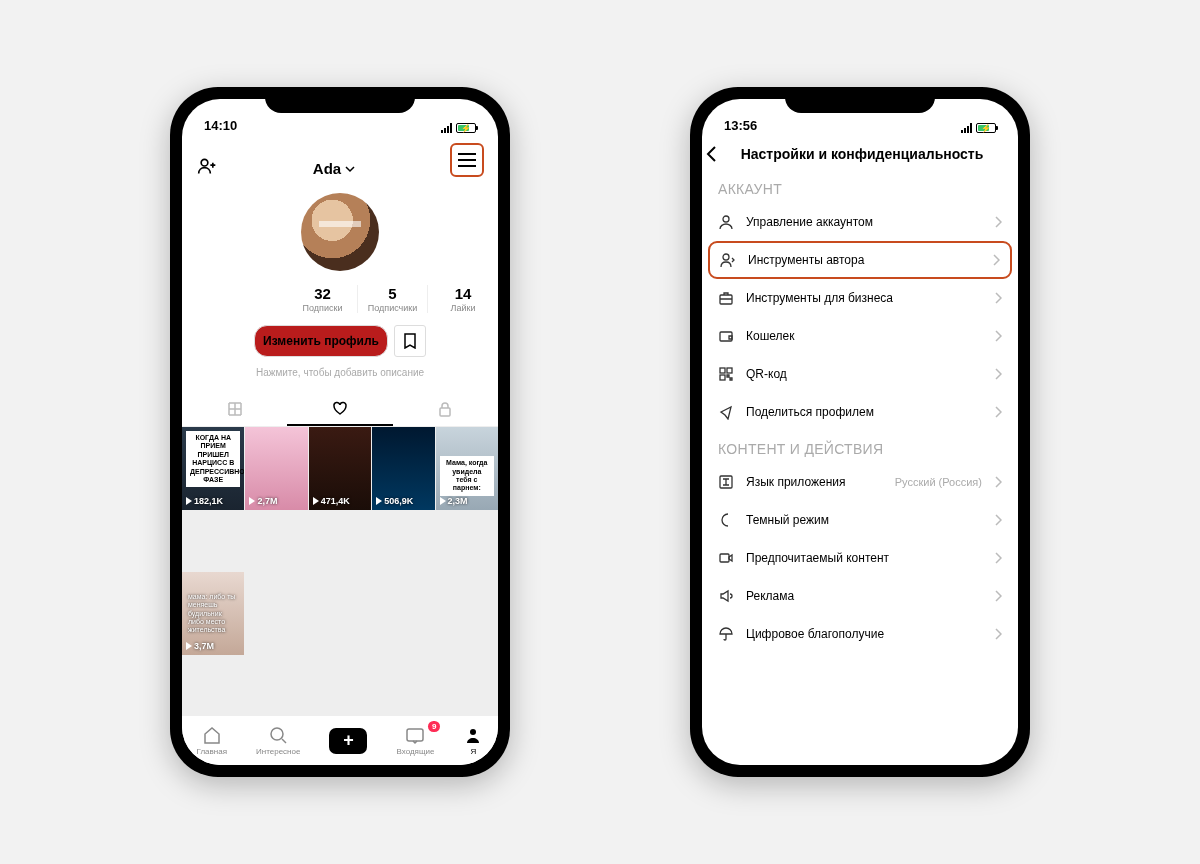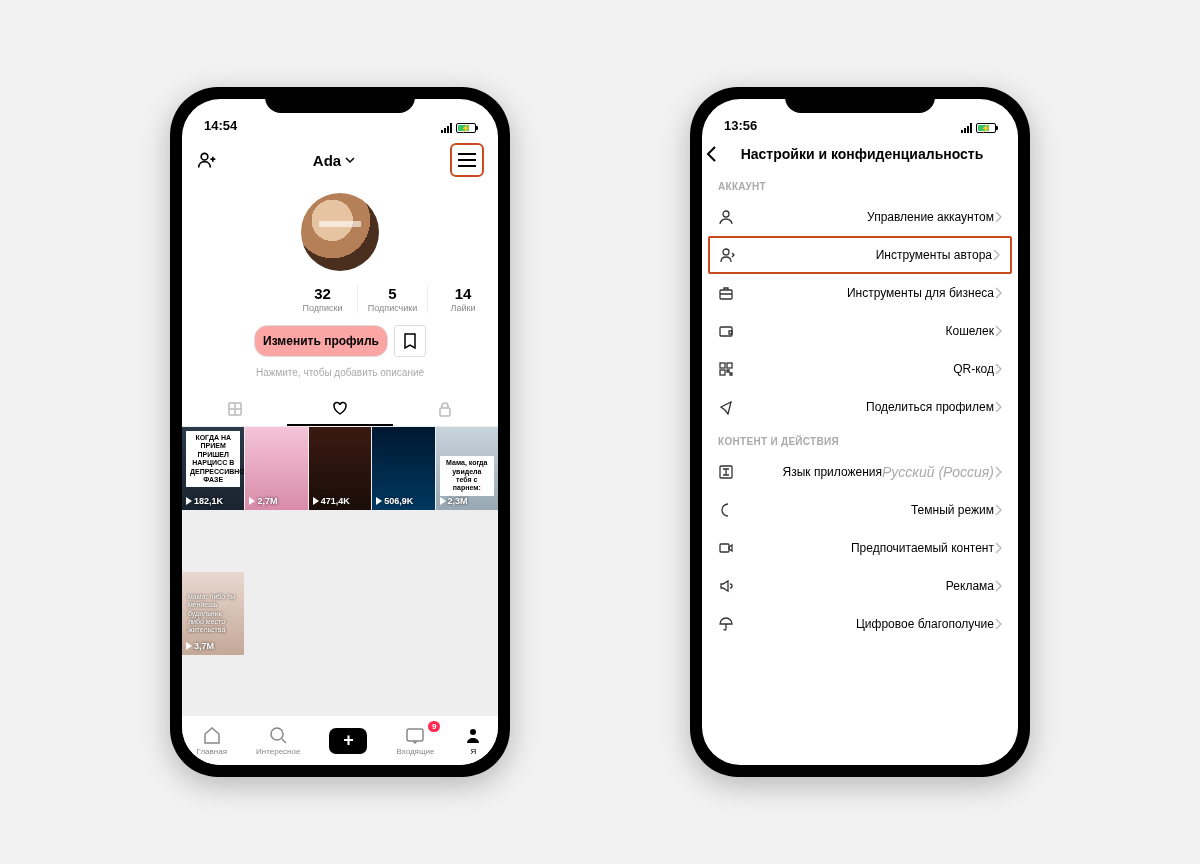--- a/index.html
+++ b/index.html
@@ -59,42 +59,42 @@
   .sig span:nth-child(4){height:10px}
   .battery {
     width:20px; height:10px; border:1px solid #000; border-radius:2px; position:relative;
   }
   .battery::after{content:"";position:absolute;right:-3px;top:2px;width:2px;height:4px;background:#000;border-radius:0 1px 1px 0;}
   .battery .fill{position:absolute;left:1px;top:1px;bottom:1px;width:60%;background:#3ac569;border-radius:1px;}
   .battery .bolt{position:absolute;left:50%;top:50%;transform:translate(-50%,-50%);font-size:8px;color:#000;}
 
   
   .top-row {
-    display:flex; justify-content:space-between; align-items:center;
+    display:flex; justify-content:space-between; align-items:flex-end;
     padding: 6px 14px;
   }
   .add-user-ic, .hamburger-ic { width:22px; height:22px; display:flex; align-items:center; justify-content:center;}
   .hamburger-box {
     border:2px solid #c84b1e; border-radius:6px; padding:4px;
   }
   .title-center{display:flex;align-items:center;gap:4px;font-weight:700;font-size:15px;}
   .avatar-wrap{display:flex;justify-content:center;margin-top:10px;}
   .avatar{
     width:78px;height:78px;border-radius:50%;
     background: radial-gradient(circle at 40% 35%, #e6c4a1 0 30%, #b58058 30% 55%, #4a2e1e 55% 100%);
     position:relative; overflow:hidden;
   }
   .avatar .bar{position:absolute;top:28px;left:18px;width:42px;height:6px;background:rgba(255,255,255,.6);}
   .stats-row{display:flex;justify-content:flex-end;gap:0;margin-top:14px;}
   .stat{width:70px;text-align:center;border-right:1px solid #eee;}
   .stat:last-child{border-right:none;}
   .stat .n{font-weight:700;font-size:15px;}
   .stat .l{font-size:9px;color:#888;margin-top:1px;}
   .actions-row{display:flex;justify-content:center;gap:6px;margin-top:12px;}
-  .btn-edit{border:1px solid #ddd;font-size:12px;font-weight:600;padding:8px 8px;border-radius:13px;background:#fca5a5;}
+  .btn-edit{border:1px solid #ddd;font-size:12px;font-weight:600;padding:8px 8px;border-radius:13px;background:#b91c1c;}
   .btn-bookmark{border:1px solid #ddd;padding:6px 8px;border-radius:3px;background:#fff;display:flex;align-items:center;}
   .bio-hint{text-align:center;font-size:10px;color:#aaa;margin-top:10px;}
   .tabs{display:flex;border-bottom:1px solid #eee;margin-top:14px;}
   .tab{flex:1;display:flex;justify-content:center;align-items:center;padding:8px 0;color:#bbb;}
   .tab.active{color:#000;border-bottom:2px solid #000;}
   .grid{display:grid;grid-template-columns:repeat(5,1fr);gap:1px;background:#eee;flex:1;overflow:hidden;}
   .tile{position:relative;aspect-ratio:3/4;overflow:hidden;}
   .tile .img{width:100%;height:100%;}
   .views{position:absolute;bottom:4px;left:4px;color:#fff;font-size:9px;font-weight:600;display:flex;align-items:center;gap:2px;text-shadow:0 0 3px rgba(0,0,0,.8);}
   .cap{position:absolute;top:4px;left:4px;right:4px;background:#fff;color:#000;font-size:7px;font-weight:700;padding:3px 4px;text-align:center;line-height:1.2;}
@@ -111,41 +111,41 @@
   .nav-item.active{color:#000;}
   .nav-add{width:38px;height:26px;background:#000;border-radius:7px;display:flex;align-items:center;justify-content:center;color:#fff;font-size:18px;font-weight:700;position:relative;}
   .nav-add::before{content:"";position:absolute;left:-4px;top:0;bottom:0;width:8px;background:#25f4ee;border-radius:7px 0 0 7px;z-index:-1;}
   .nav-add::after{content:"";position:absolute;right:-4px;top:0;bottom:0;width:8px;background:#fe2c55;border-radius:0 7px 7px 0;z-index:-1;}
   .badge{position:absolute;top:-4px;right:-6px;background:#fe2c55;color:#fff;font-size:8px;border-radius:8px;padding:1px 4px;font-weight:700;}
   .nav-item-wrap{position:relative;}
 
   
   .settings-header{display:flex;align-items:center;padding:8px 3px;gap:10px;}
   .settings-title{flex:1;text-align:center;font-weight:700;font-size:14px;margin-left:-18px;}
-  .section-label{font-size:10px;color:#aaa;padding:10px 16px 6px;font-weight:700;letter-spacing:.3px;}
+  .section-label{font-size:14px;color:#aaa;padding:10px 16px 6px;font-weight:400;letter-spacing:.3px;}
   .settings-list{display:flex;flex-direction:column;}
-  .row{display:flex;align-items:center;padding:11px 16px;text-align:right;}
+  .row{display:flex;align-items:center;padding:11px 16px;gap:12px;}
   .row .lbl{flex:1;font-size:12px;}
-  .row .val{font-size:14px;color:#aaa;font-style:italic;}
+  .row .val{font-size:11px;color:#aaa;}
   .row .chev{color:#bbb;}
   .row-ic{width:16px;height:16px;display:flex;align-items:center;justify-content:center;color:#333;}
-  .hl{border:2px solid #c84b1e;border-radius:2px;margin:0 6px;}
+  .hl{border:2px solid #c84b1e;border-radius:9px;margin:0 6px;}
   .hl .row{padding:9px 10px;}
 
   svg{display:block;}
   .play-tri{width:0;height:0;border-top:4px solid transparent;border-bottom:4px solid transparent;border-left:6px solid #fff;}
 </style>
 </head>
 <body>
 
 <div class="phone">
   <div class="notch"></div>
   <div class="screen">
     <div class="status-bar">
-      <span>14:54</span>
+      <span>14:10</span>
       <span class="status-icons">
         <span class="sig">
             <span></span>
             <span></span>
             <span></span>
             <span></span>
           </span>
         <span class="battery">
             <span class="fill"></span>
             <span class="bolt">⚡</span>

